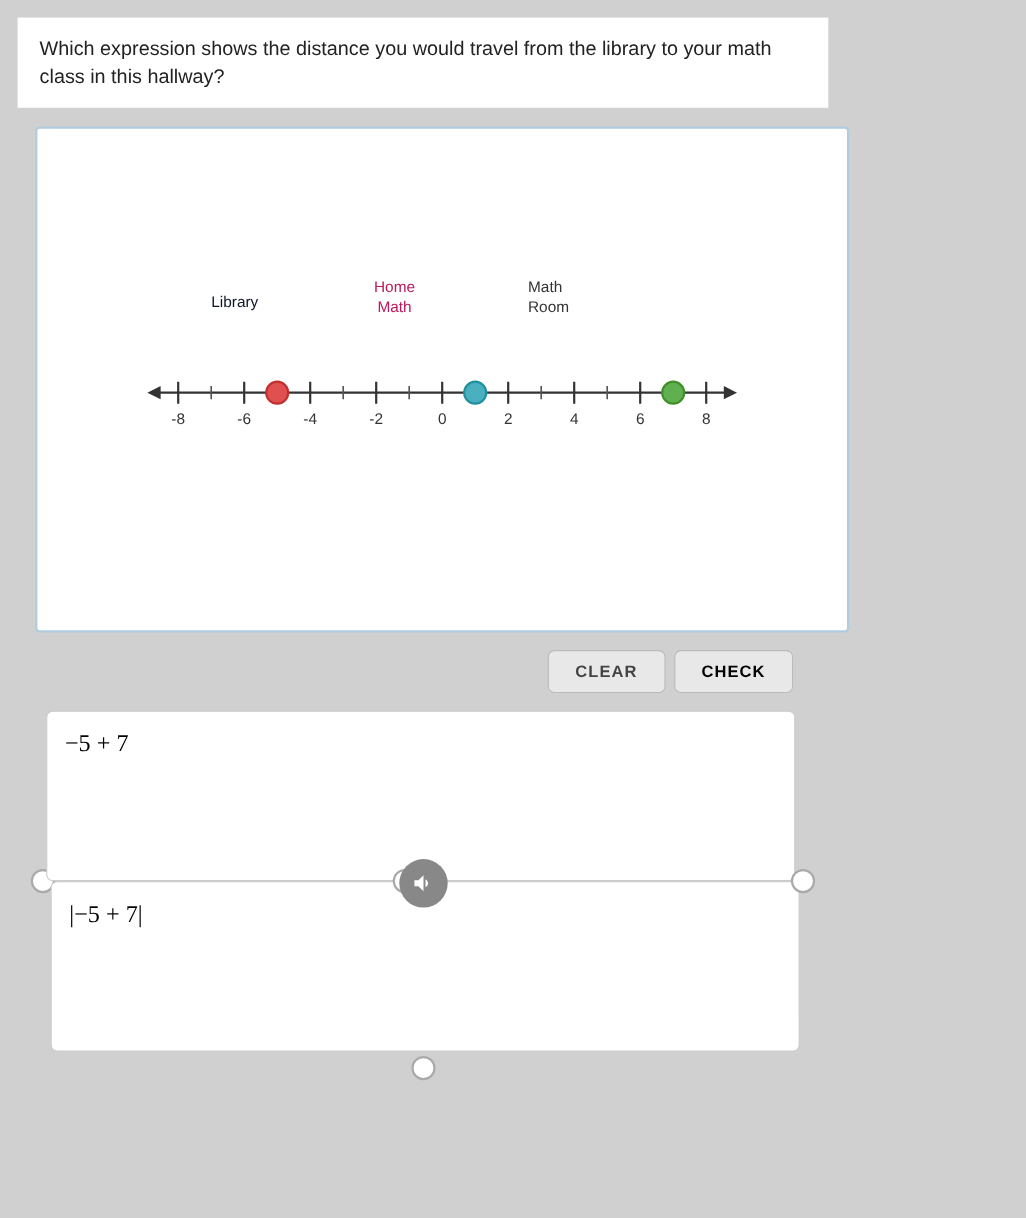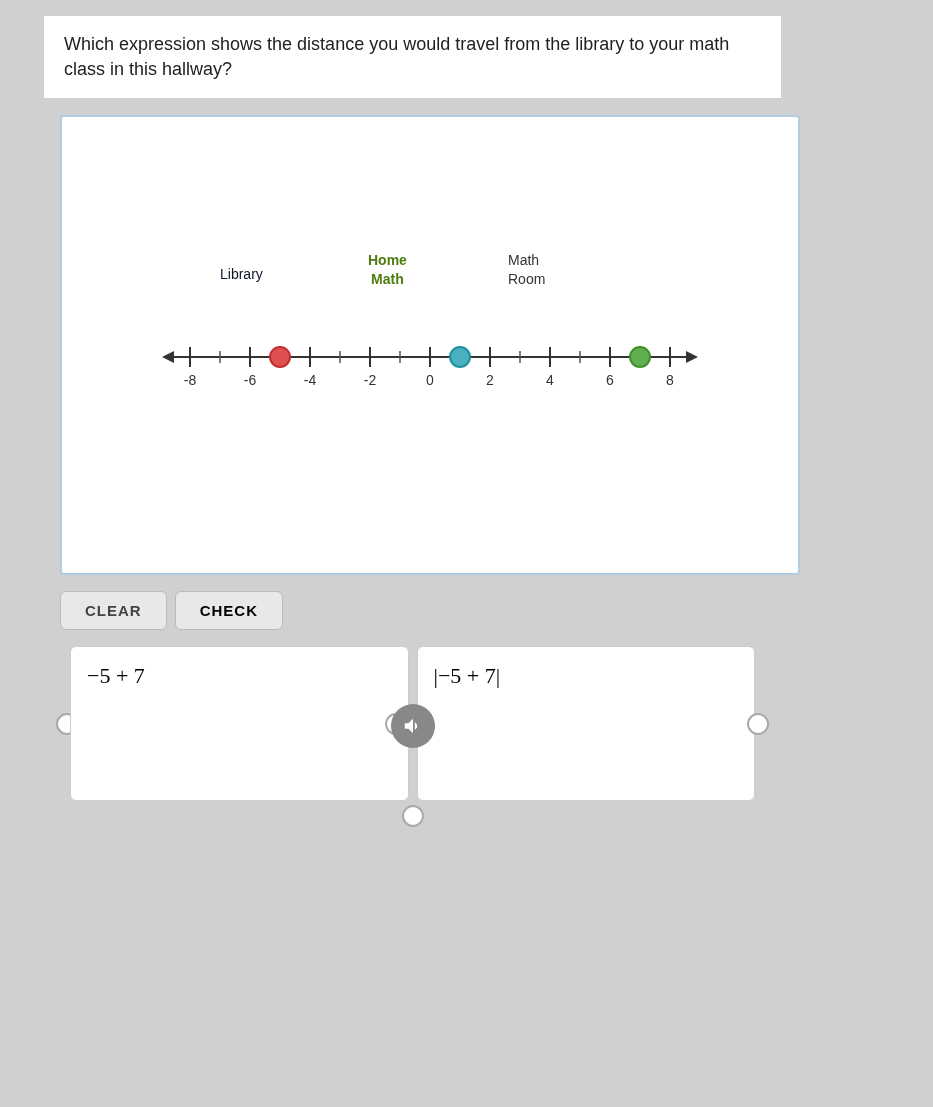--- a/index.html
+++ b/index.html
@@ -8,21 +8,20 @@
       background: #d0d0d0;
       width: 933px;
       min-height: 1107px;
       position: relative;
     }
     .page-container {
       background: #d0d0d0;
       width: 769px;
       min-height: 1107px;
       padding: 16px;
-      margin-left: 28px;
     }
     .question-header {
       background: #ffffff;
       padding: 16px 20px 16px 20px;
       font-size: 18px;
       color: #222;
       line-height: 1.4;
       border-bottom: 1px solid #ccc;
     }
     .main-content {
@@ -47,21 +46,21 @@
     }
     
     .number-line-svg {
       position: absolute;
       top: 60px;
       left: 0;
       width: 580px;
     }
     .action-bar {
       display: flex;
-      justify-content: flex-start;
+      justify-content: flex-end;
       align-items: center;
       padding: 16px 16px 16px 0;
       gap: 8px;
     }
     .btn-clear {
       background: #e8e8e8;
       border: 1px solid #bbb;
       border-radius: 6px;
       padding: 10px 24px;
       font-size: 15px;
@@ -100,20 +99,21 @@
     .audio-btn svg {
       width: 22px;
       height: 22px;
       fill: white;
     }
     .answers-section {
       padding: 0 10px;
     }
     .pair-row {
       display: flex;
+      flex-direction: column;
       position: relative;
       margin-bottom: 8px;
       text-align: right;
     }
     .pair-left {
       flex: 1;
       margin-right: 4px;
       position: relative;
     }
     .pair-right {
@@ -163,21 +163,21 @@
 
   <div class="main-content">
 
     <div class="number-line-box">
       <div class="number-line-area">
 
         <div style="position:absolute; top:0; left:80px; text-align:center; font-size:14px; color:#0f172a; line-height:1.3;">
           <span>Library</span>
         </div>
 
-        <div style="position:absolute; top:-14px; left:228px; text-align:center; font-size:14px; color:#4d7c0f; line-height:1.3;font-weight:bold;">
+        <div style="position:absolute; top:-14px; left:228px; text-align:center; font-size:14px; color:#be185d; line-height:1.3;">
           <div>Home</div>
           <div>Math</div>
         </div>
 
         <div style="position:absolute; top:-14px; left:368px; font-size:14px; color:#333; line-height:1.3;">
           <div>Math</div>
           <div>Room</div>
         </div>
 
         <svg class="number-line-svg" viewBox="0 0 580 80" height="80">

